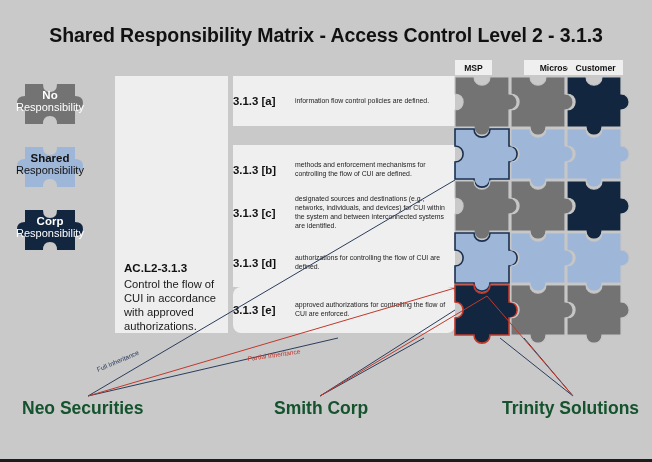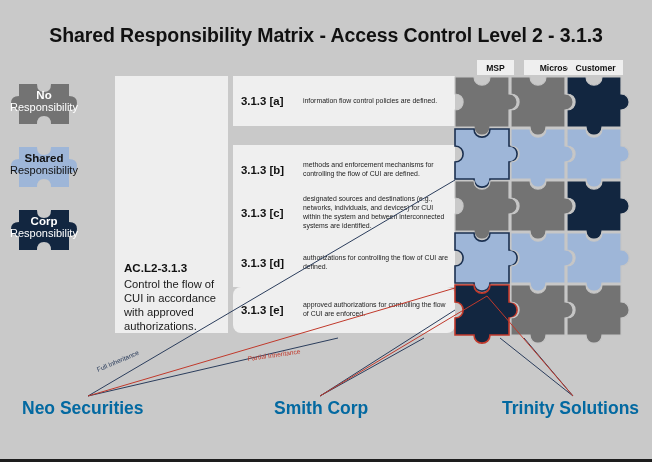--- a/index.html
+++ b/index.html
@@ -28,21 +28,21 @@
     width: 652px;
     text-align: center;
     font-size: 19.5px;
     font-weight: bold;
     color: #111111;
     letter-spacing: -0.1px;
   }
   
   #legend {
     position: absolute;
-    left: 8px;
+    left: 14px;
     top: 78px;
     width: 80px;
   }
   .legend-item {
     position: relative;
     width: 72px;
     height: 52px;
     margin-bottom: 11px;
   }
   .legend-item svg {
@@ -114,21 +114,21 @@
     height: 257px;
   }
   .req-row {
     position: absolute;
     left: 0;
     width: 222px;
     background: #efefef;
     display: flex;
     align-items: center;
     box-sizing: border-box;
-    padding-left: 8px;
+    padding-left: 0;
   }
   .req-id {
     font-size: 11.4px;
     font-weight: bold;
     color: #111111;
     width: 58px;
     flex: 0 0 58px;
   }
   .req-text {
     font-size: 6.9px;
@@ -168,21 +168,21 @@
   }
   .conn-label {
     font-family: "Liberation Sans", sans-serif;
     font-size: 6.6px;
   }
   
   .entity-label {
     position: absolute;
     font-size: 17.5px;
     font-weight: bold;
-    color: #0369a1;
+    color: #14532d;
     white-space: nowrap;
   }
   
   #bottom-rule {
     position: absolute;
     left: 0;
     bottom: 0;
     width: 652px;
     height: 3px;
     background: #1d1d1d;
@@ -254,21 +254,21 @@
         <span class="req-text">authorizations for controlling the flow of CUI are defined.</span>
       </div>
       <div class="req-row" style="top:211px;height:46px;border-radius:8px;">
         <span class="req-id">3.1.3 [e]</span>
         <span class="req-text">approved authorizations for controlling the flow of CUI are enforced.</span>
       </div>
     </div>
 
   </div>
 
-  <div class="col-header" style="left:477px;width:37px;">
+  <div class="col-header" style="left:455px;width:37px;">
     <span>MSP</span>
   </div>
   <div class="col-header" style="left:512px;width:70px;margin-left:12px;">
     <span>Microsoft</span>
   </div>
   <div class="col-header" style="left:568px;width:55px;">
     <span>Customer</span>
   </div>
 
   <svg id="grid" viewBox="0 0 652 462">

